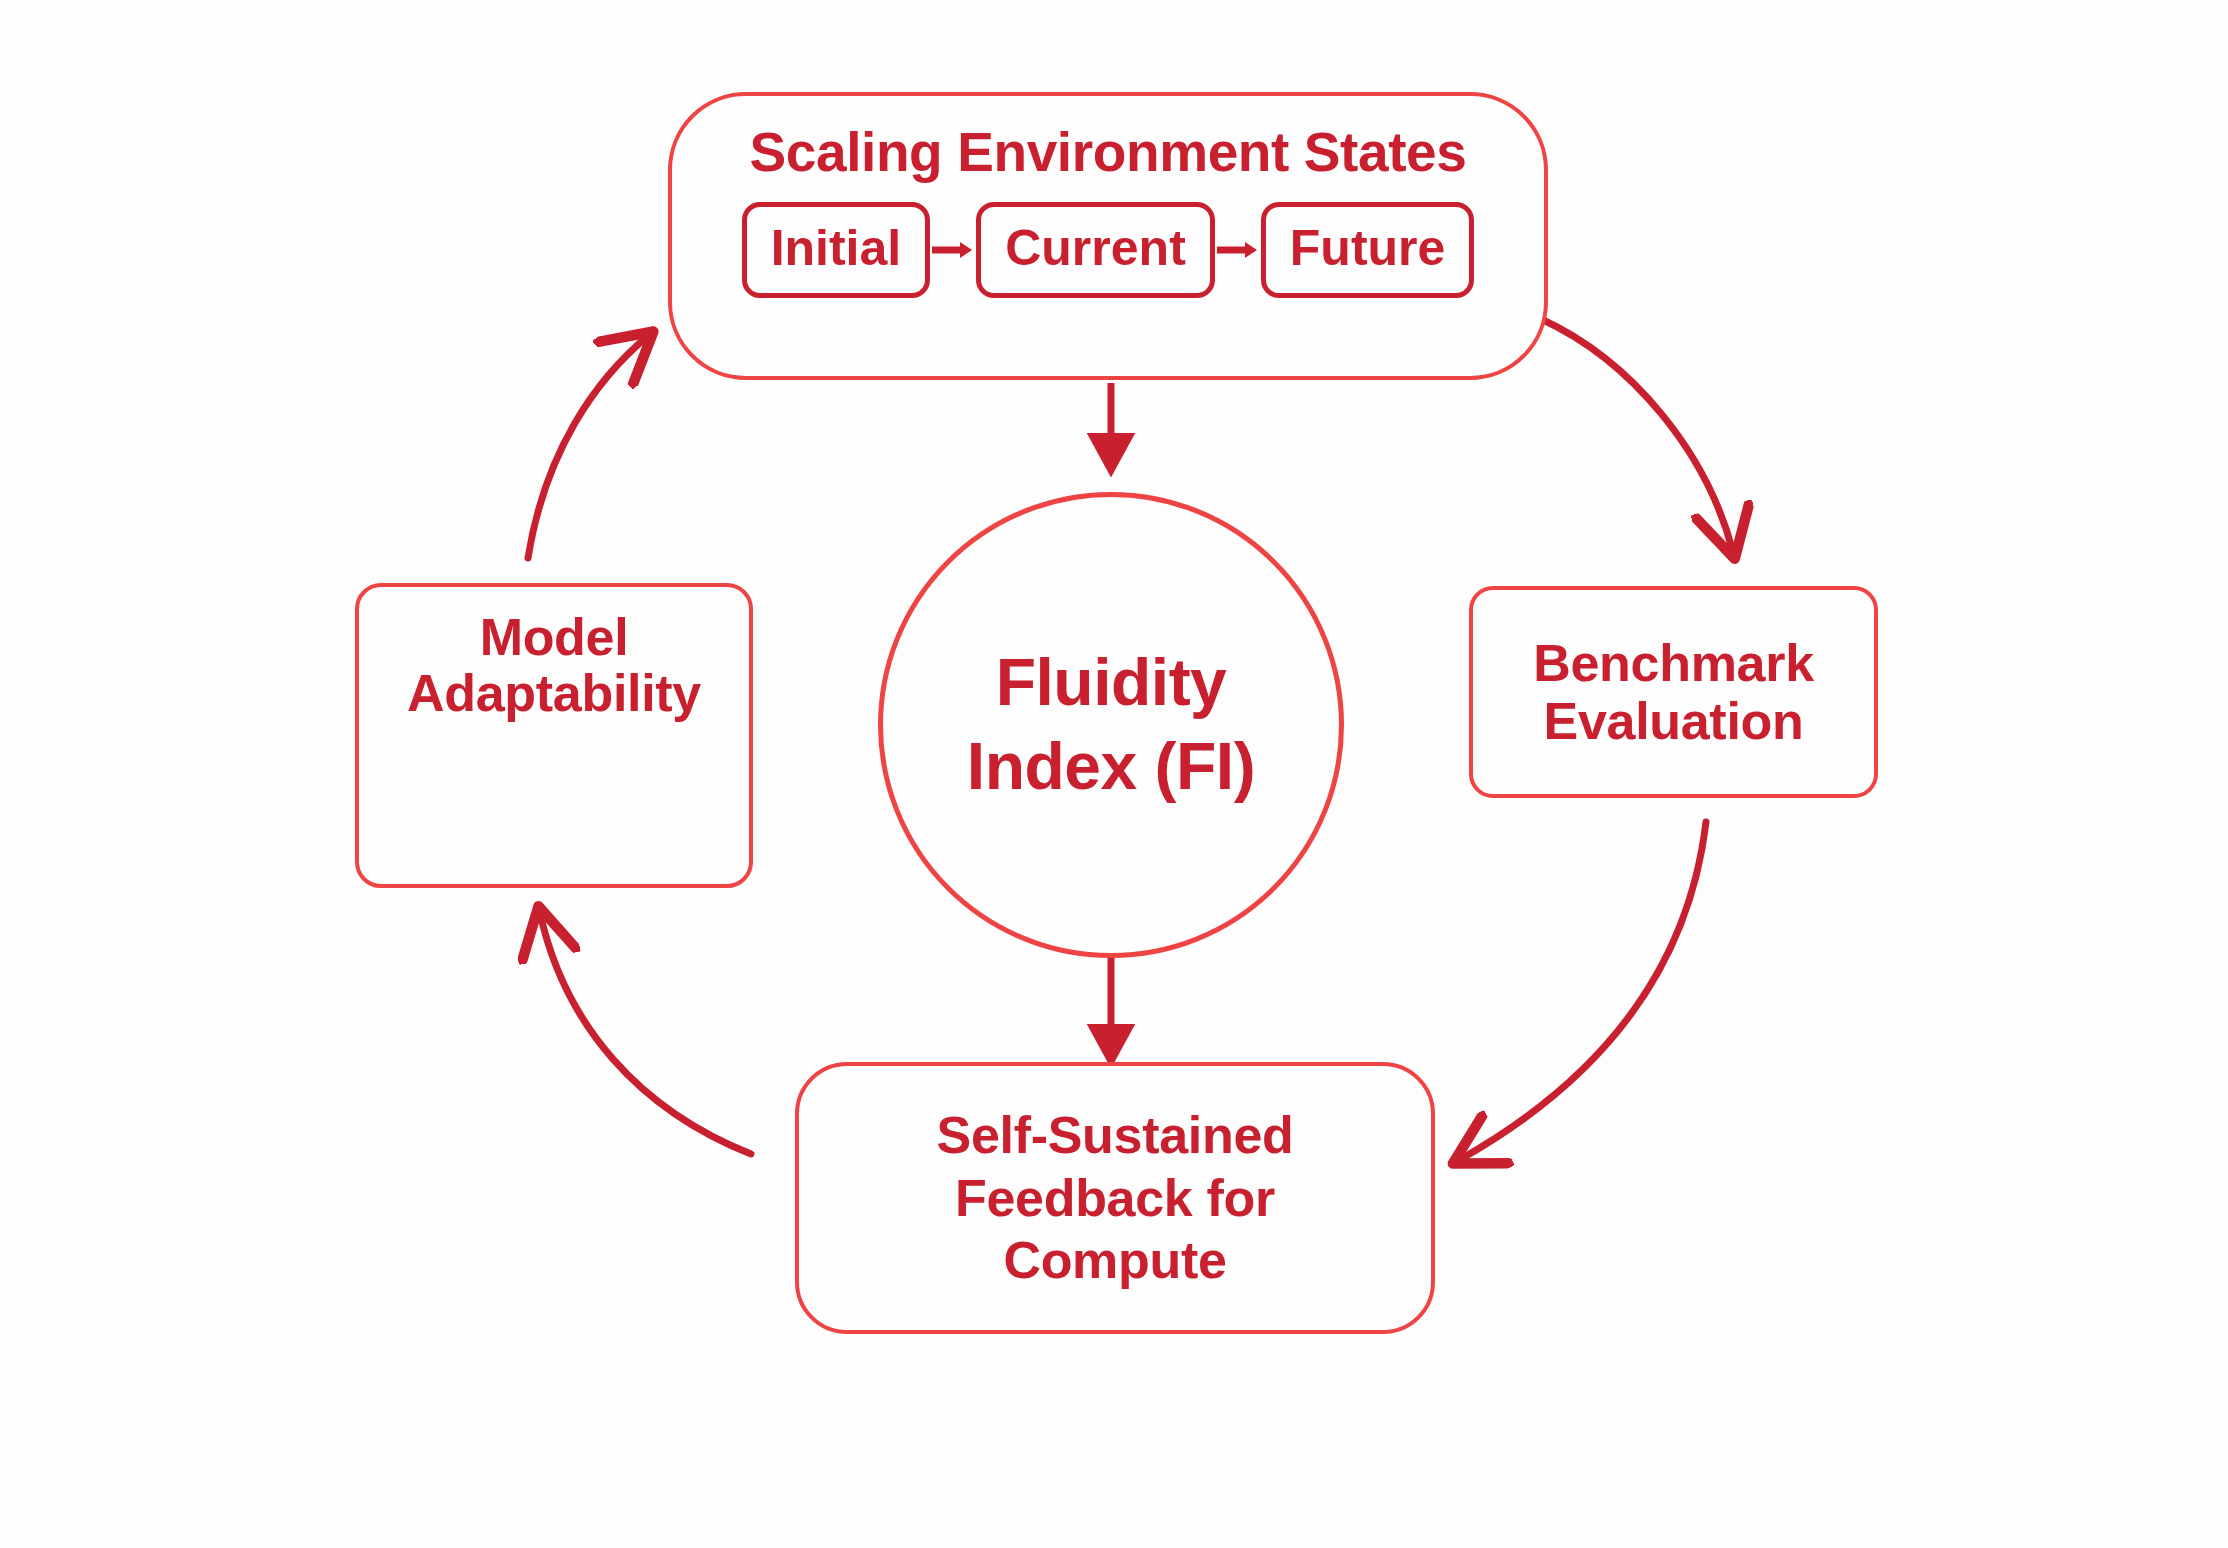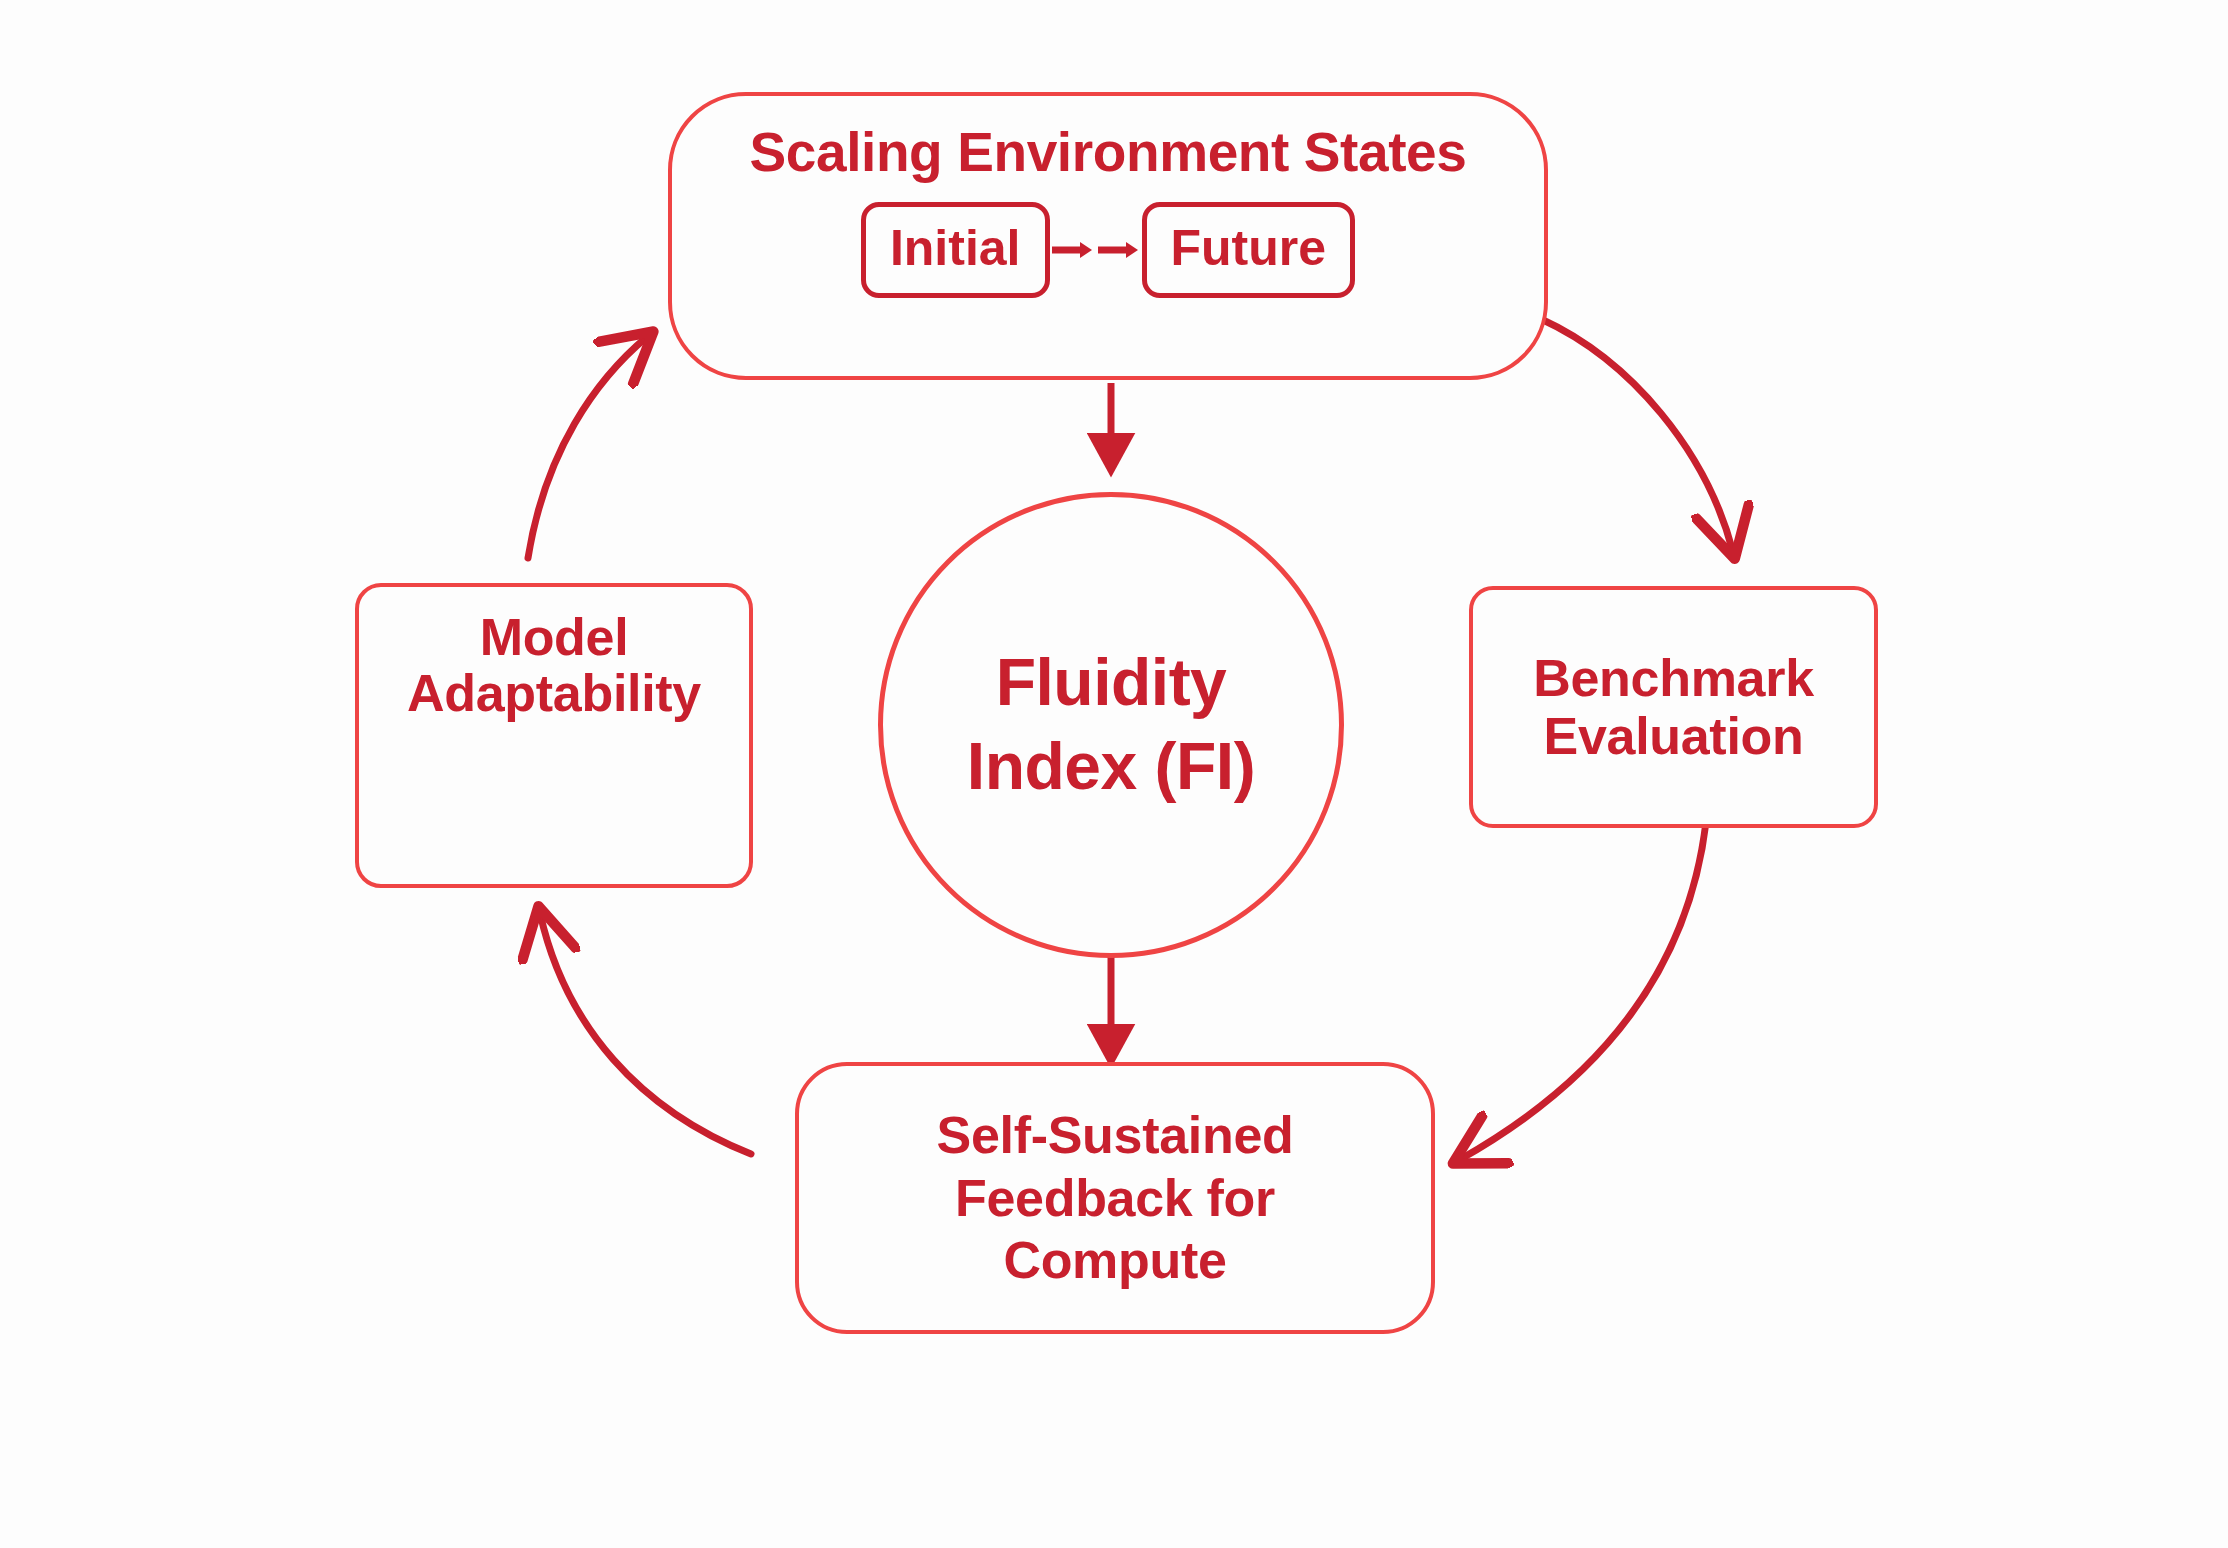--- a/index.html
+++ b/index.html
@@ -130,21 +130,21 @@
     font-weight: 700;
     line-height: 1.42;
     white-space: nowrap;
   }
 
   
   #node-bench {
     left: 1469px;
     top: 586px;
     width: 409px;
-    height: 242px;
+    height: 212px;
     border-radius: 24px;
   }
   #node-bench .head {
     font-size: 52px;
     font-weight: 700;
     letter-spacing: -0.3px;
     line-height: 1.12;
   }
 
   
@@ -210,20 +210,23 @@
         <span>Initial</span>
       </div>
 
       <span class="chip-arrow">
         <svg width="46" height="22" viewBox="0 0 46 22">
           <path d="M2,11 L33,11" stroke="#c8202e" stroke-width="7" stroke-linecap="butt"></path>
           <path d="M30,3 L42,11 L30,19 Z" fill="#c8202e"></path>
         </svg>
       </span>
 
+      <div class="state-chip">
+        <span>Current</span>
+      </div>
 
       <span class="chip-arrow">
         <svg width="46" height="22" viewBox="0 0 46 22">
           <path d="M2,11 L33,11" stroke="#c8202e" stroke-width="7" stroke-linecap="butt"></path>
           <path d="M30,3 L42,11 L30,19 Z" fill="#c8202e"></path>
         </svg>
       </span>
 
       <div class="state-chip">
         <span>Future</span>

